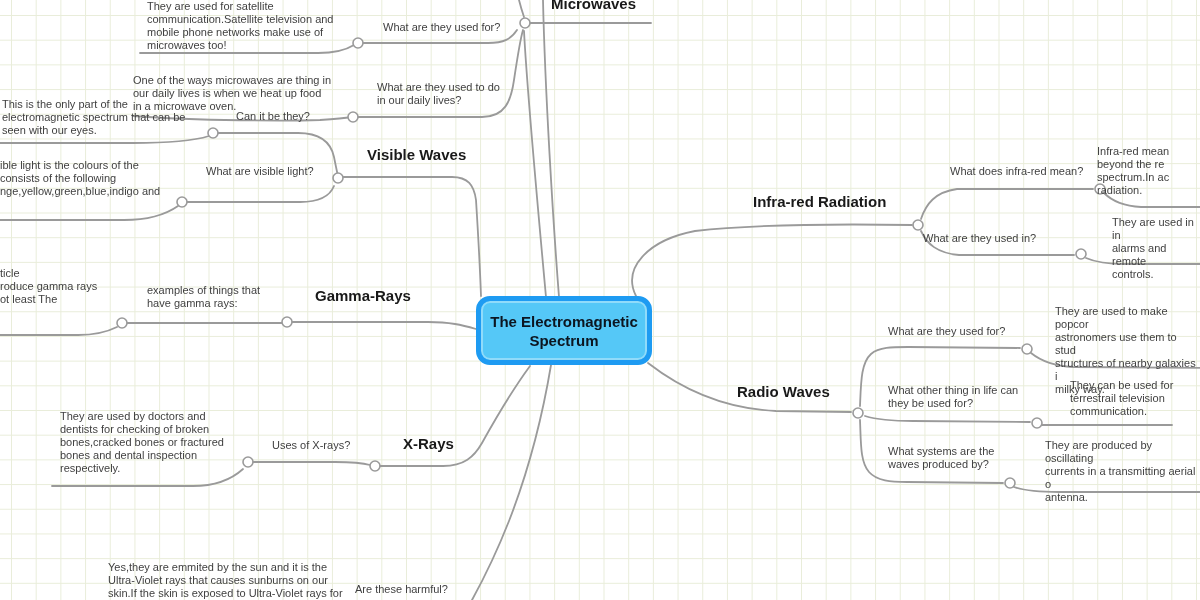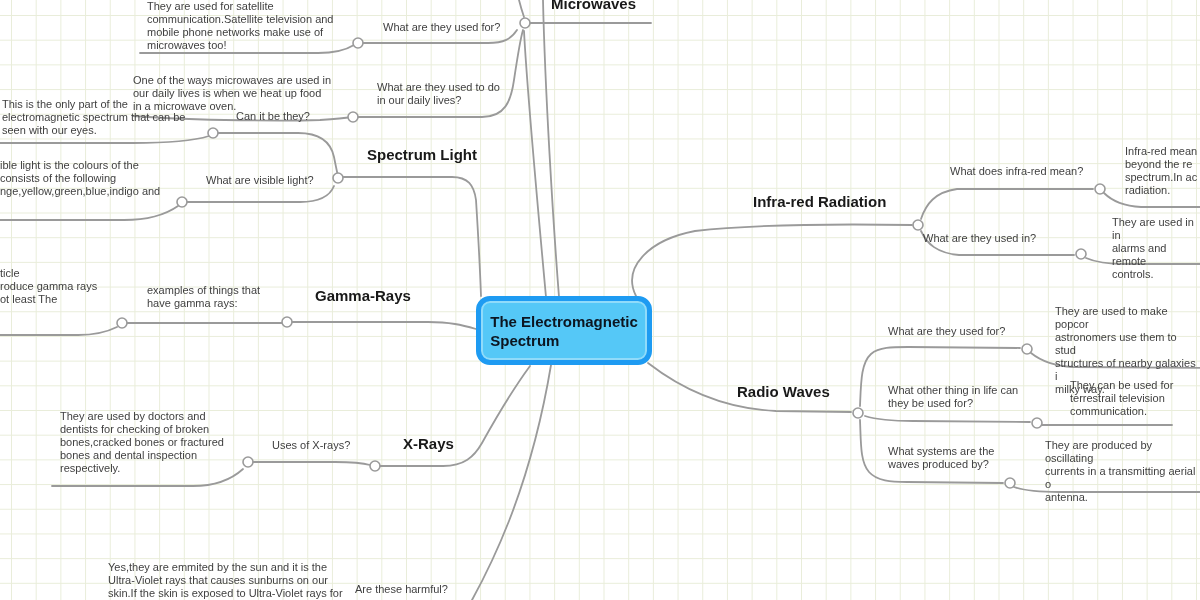--- a/index.html
+++ b/index.html
@@ -20,21 +20,21 @@
     position:absolute;font-size:11px;line-height:13px;color:#3f3f3f;
     white-space:pre-line;
   }
   .t{
     position:absolute;font-size:15px;line-height:18px;font-weight:bold;color:#191919;
     white-space:pre-line;
   }
   .center-node{
     position:absolute;left:476px;top:296px;width:176px;height:69px;
     box-sizing:border-box;border-radius:14px;
-    display:flex;align-items:center;justify-content:center;text-align:left;
+    display:flex;align-items:center;justify-content:center;text-align:center;
     border:5px solid #1e9bf2;background:#55c8f7;
     box-shadow:inset 0 0 0 2px rgba(255,255,255,.35);
     font-size:15px;line-height:19px;font-weight:bold;color:#0c1520;
     white-space:pre-line;
   }
 </style>
 </head>
 <body>
 
 <svg class="wires" width="1200" height="600">
@@ -101,30 +101,30 @@
 Spectrum</div>
 
 <div class="t" style="left:551px;top:-5px">Microwaves</div>
 <div class="b" style="left:383px;top:21px">What are they used for?</div>
 <div class="b" style="left:147px;top:0px">They are used for satellite
 communication.Satellite television and
 mobile phone networks make use of
 microwaves too!</div>
 <div class="b" style="left:377px;top:81px">What are they used to do
 in our daily lives?</div>
-<div class="b" style="left:133px;top:74px">One of the ways microwaves are used in
+<div class="b" style="left:133px;top:74px">One of the ways microwaves are thing in
 our daily lives is when we heat up food
 in a microwave oven.</div>
 
-<div class="t" style="left:367px;top:146px">Spectrum Light</div>
+<div class="t" style="left:367px;top:146px">Visible Waves</div>
 <div class="b" style="left:236px;top:110px">Can it be they?</div>
 <div class="b" style="left:2px;top:98px">This is the only part of the
 electromagnetic spectrum that can be
 seen with our eyes.</div>
-<div class="b" style="left:206px;top:174px">What are visible light?</div>
+<div class="b" style="left:206px;top:165px">What are visible light?</div>
 <div class="b" style="left:0px;top:159px">ible light is the colours of the
 consists of the following
 nge,yellow,green,blue,indigo and</div>
 
 <div class="t" style="left:315px;top:287px">Gamma-Rays</div>
 <div class="b" style="left:147px;top:284px">examples of things that
 have gamma rays:</div>
 <div class="b" style="left:0px;top:267px">ticle
 roduce gamma rays
 ot least The</div>
@@ -132,21 +132,21 @@
 <div class="t" style="left:403px;top:435px">X-Rays</div>
 <div class="b" style="left:272px;top:439px">Uses of X-rays?</div>
 <div class="b" style="left:60px;top:410px">They are used by doctors and
 dentists for checking of broken
 bones,cracked bones or fractured
 bones and dental inspection
 respectively.</div>
 
 <div class="t" style="left:753px;top:193px">Infra-red Radiation</div>
 <div class="b" style="left:950px;top:165px">What does infra-red mean?</div>
-<div class="b" style="left:1125px;top:145px">Infra-red mean
+<div class="b" style="left:1097px;top:145px">Infra-red mean
 beyond the re
 spectrum.In ac
 radiation.</div>
 <div class="b" style="left:923px;top:232px">What are they used in?</div>
 <div class="b" style="left:1112px;top:216px">They are used in in
 alarms and remote
 controls.</div>
 
 <div class="t" style="left:737px;top:383px">Radio Waves</div>
 <div class="b" style="left:888px;top:325px">What are they used for?</div>

